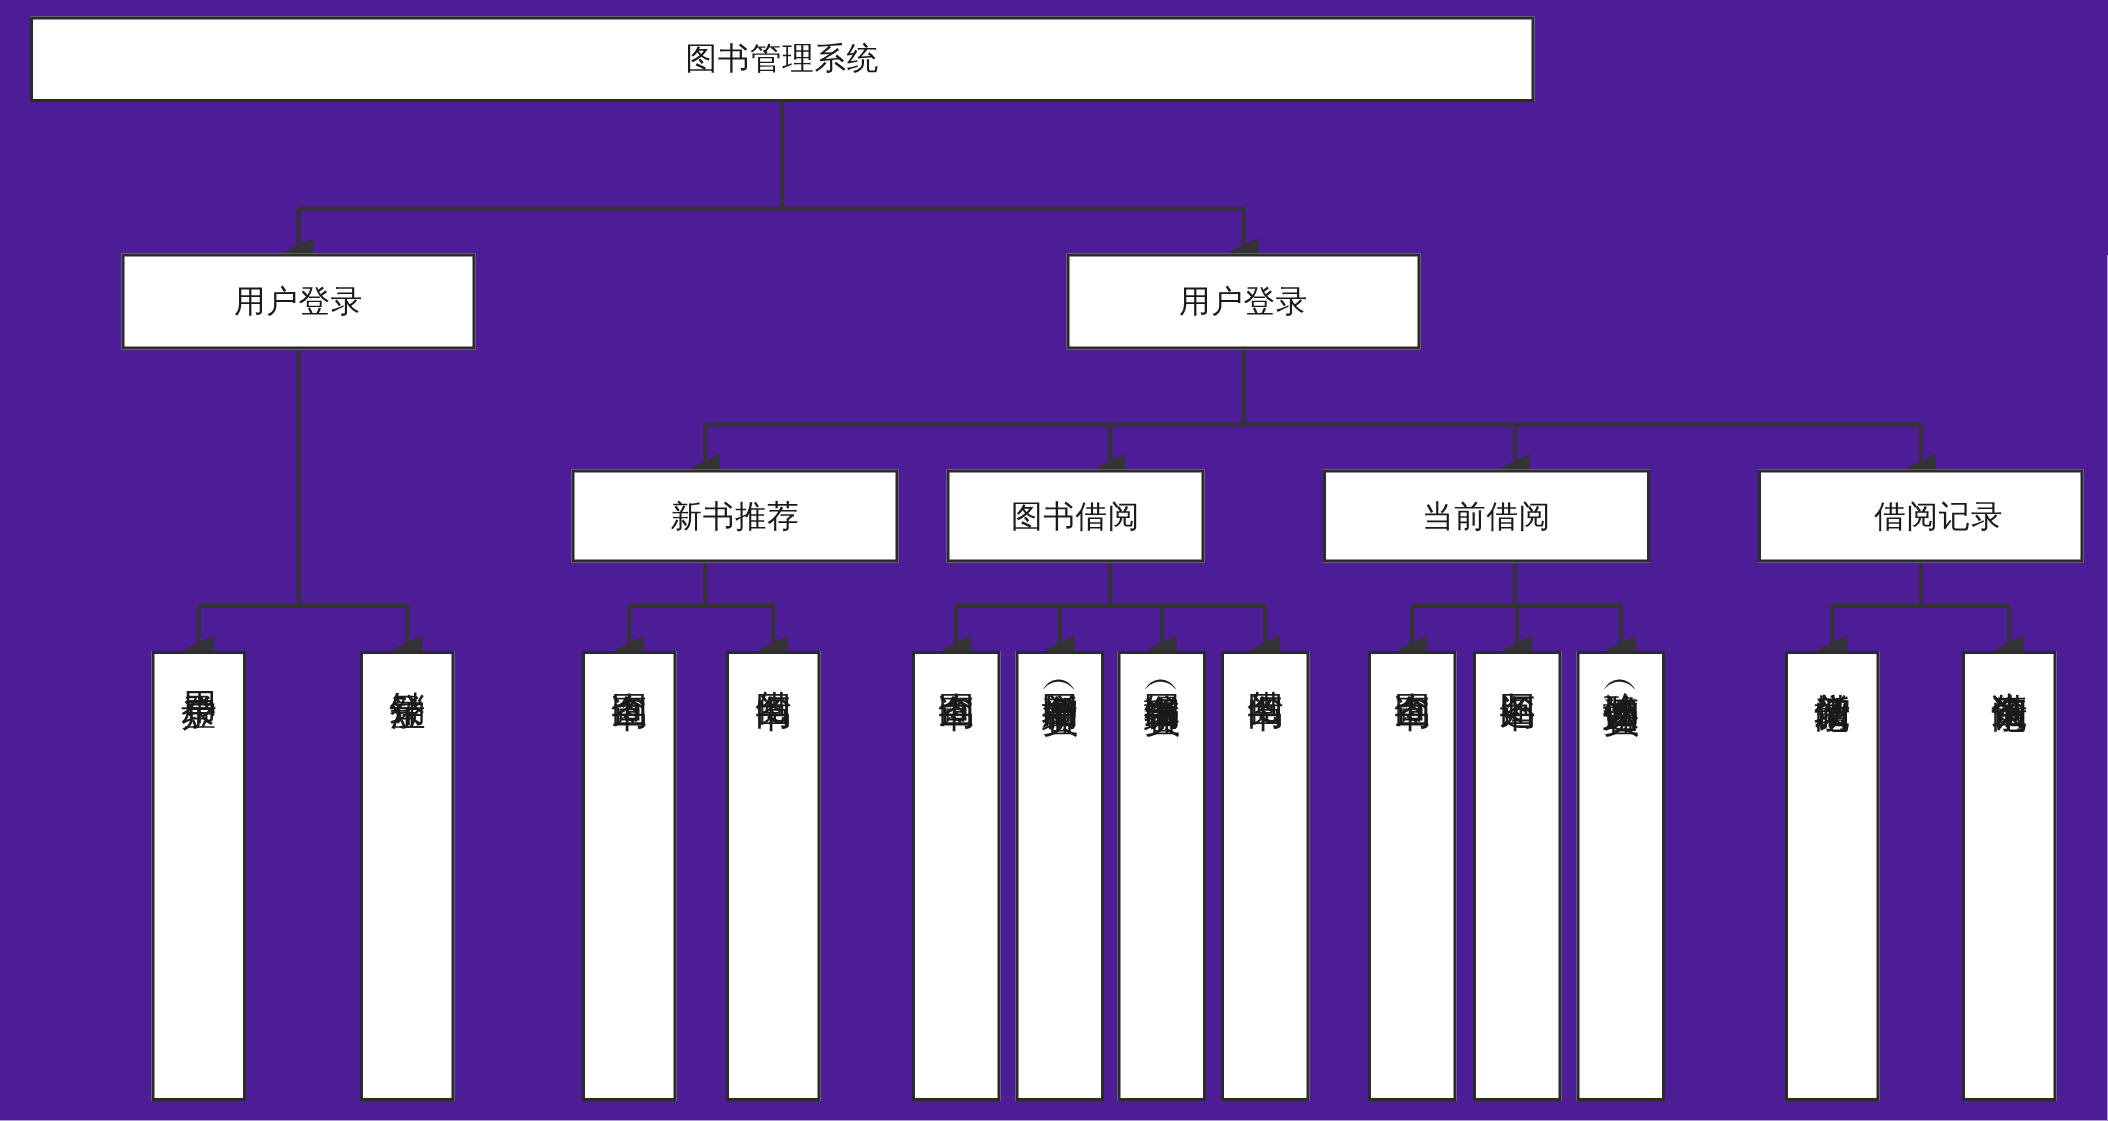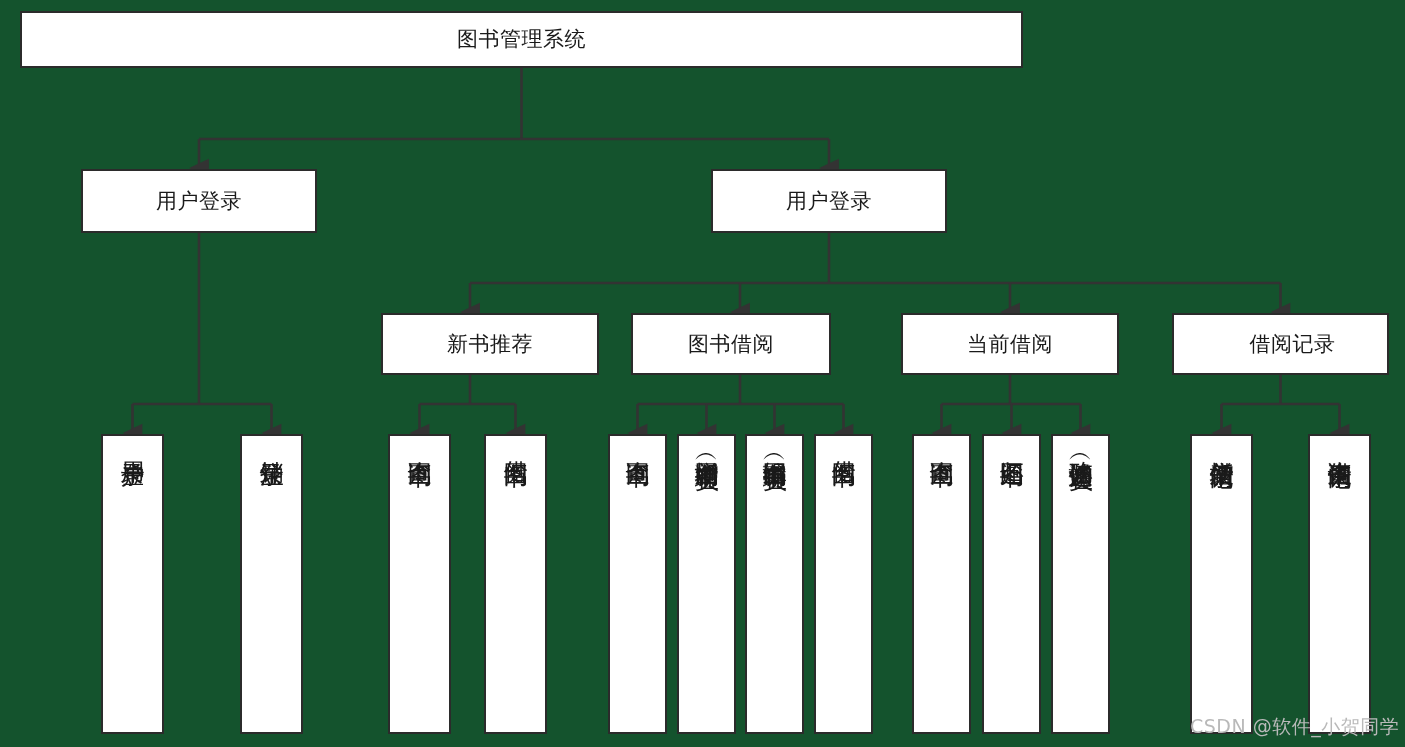--- a/index.html
+++ b/index.html
@@ -7,21 +7,21 @@
     padding: 0;
     background: #ffffff;
   }
   body {
     font-family: "DejaVu Sans", "Liberation Sans", sans-serif;
   }
   #canvas {
     position: relative;
     width: 1405px;
     height: 747px;
-    background: #14532d;
+    background: #4c1d95;
     overflow: hidden;
   }
   #wires {
     position: absolute;
     left: 0;
     top: 0;
     width: 1405px;
     height: 747px;
     pointer-events: none;
   }
@@ -126,24 +126,24 @@
       </div>
       <div class="node horiz" style="left: 81px; top: 169px; width: 236px; height: 64px; border-color: rgb(43, 43, 43);">
         <span class="label">用户登录</span>
       </div>
       <div class="node horiz" style="left: 711px; top: 169px; width: 236px; height: 64px; border-color: rgb(43, 43, 43);">
         <span class="label">用户登录</span>
       </div>
       <div class="node horiz" style="left: 361px; top: 313px; width: 218px; height: 62px; border-color: rgb(43, 43, 43); margin-left: 20px;">
         <span class="label">新书推荐</span>
       </div>
-      <div class="node horiz" style="left: 631px; top: 313px; width: 200px; height: 62px; border-color: rgb(43, 43, 43);">
+      <div class="node horiz" style="left: 631px; top: 313px; width: 172px; height: 62px; border-color: rgb(43, 43, 43);">
         <span class="label">图书借阅</span>
       </div>
-      <div class="node horiz" style="left: 901px; top: 313px; width: 218px; height: 62px; border-color: rgb(43, 43, 43);">
+      <div class="node horiz" style="left: 882px; top: 313px; width: 218px; height: 62px; border-color: rgb(43, 43, 43);">
         <span class="label">当前借阅</span>
       </div>
       <div class="node horiz" style="left: 1172px; top: 313px; width: 217px; height: 62px; border-color: rgb(43, 43, 43); padding-left: 24px;">
         <span class="label">借阅记录</span>
       </div>
       <div class="node vert" style="left: 101px; top: 434px; width: 63px; height: 300px; border-color: rgb(43, 43, 43);">
         <span class="label">用户登录</span>
       </div>
       <div class="node vert" style="left: 240px; top: 434px; width: 63px; height: 300px; border-color: rgb(43, 43, 43);">
         <span class="label">注销登录</span>
@@ -176,14 +176,13 @@
         <span class="label">确认归还（管理员）</span>
       </div>
       <div class="node vert" style="left: 1190px; top: 434px; width: 63px; height: 300px; border-color: rgb(43, 43, 43);">
         <span class="label">新增借阅记录</span>
       </div>
       <div class="node vert" style="left: 1308px; top: 434px; width: 63px; height: 300px; border-color: rgb(43, 43, 43);">
         <span class="label">查询借阅记录</span>
       </div>
     </div>
 
-  <div id="watermark">CSDN @软件_小贺同学</div>
 </div>
 
 </body></html>

